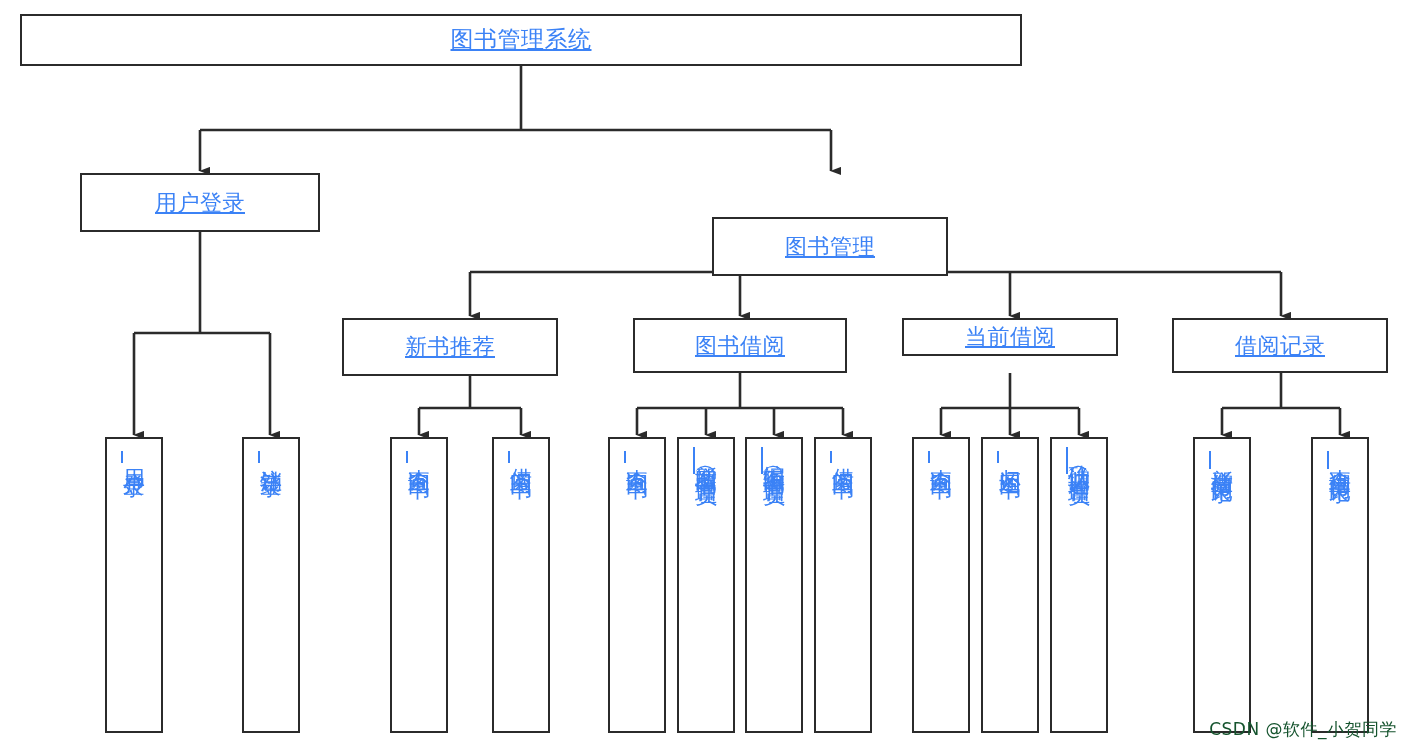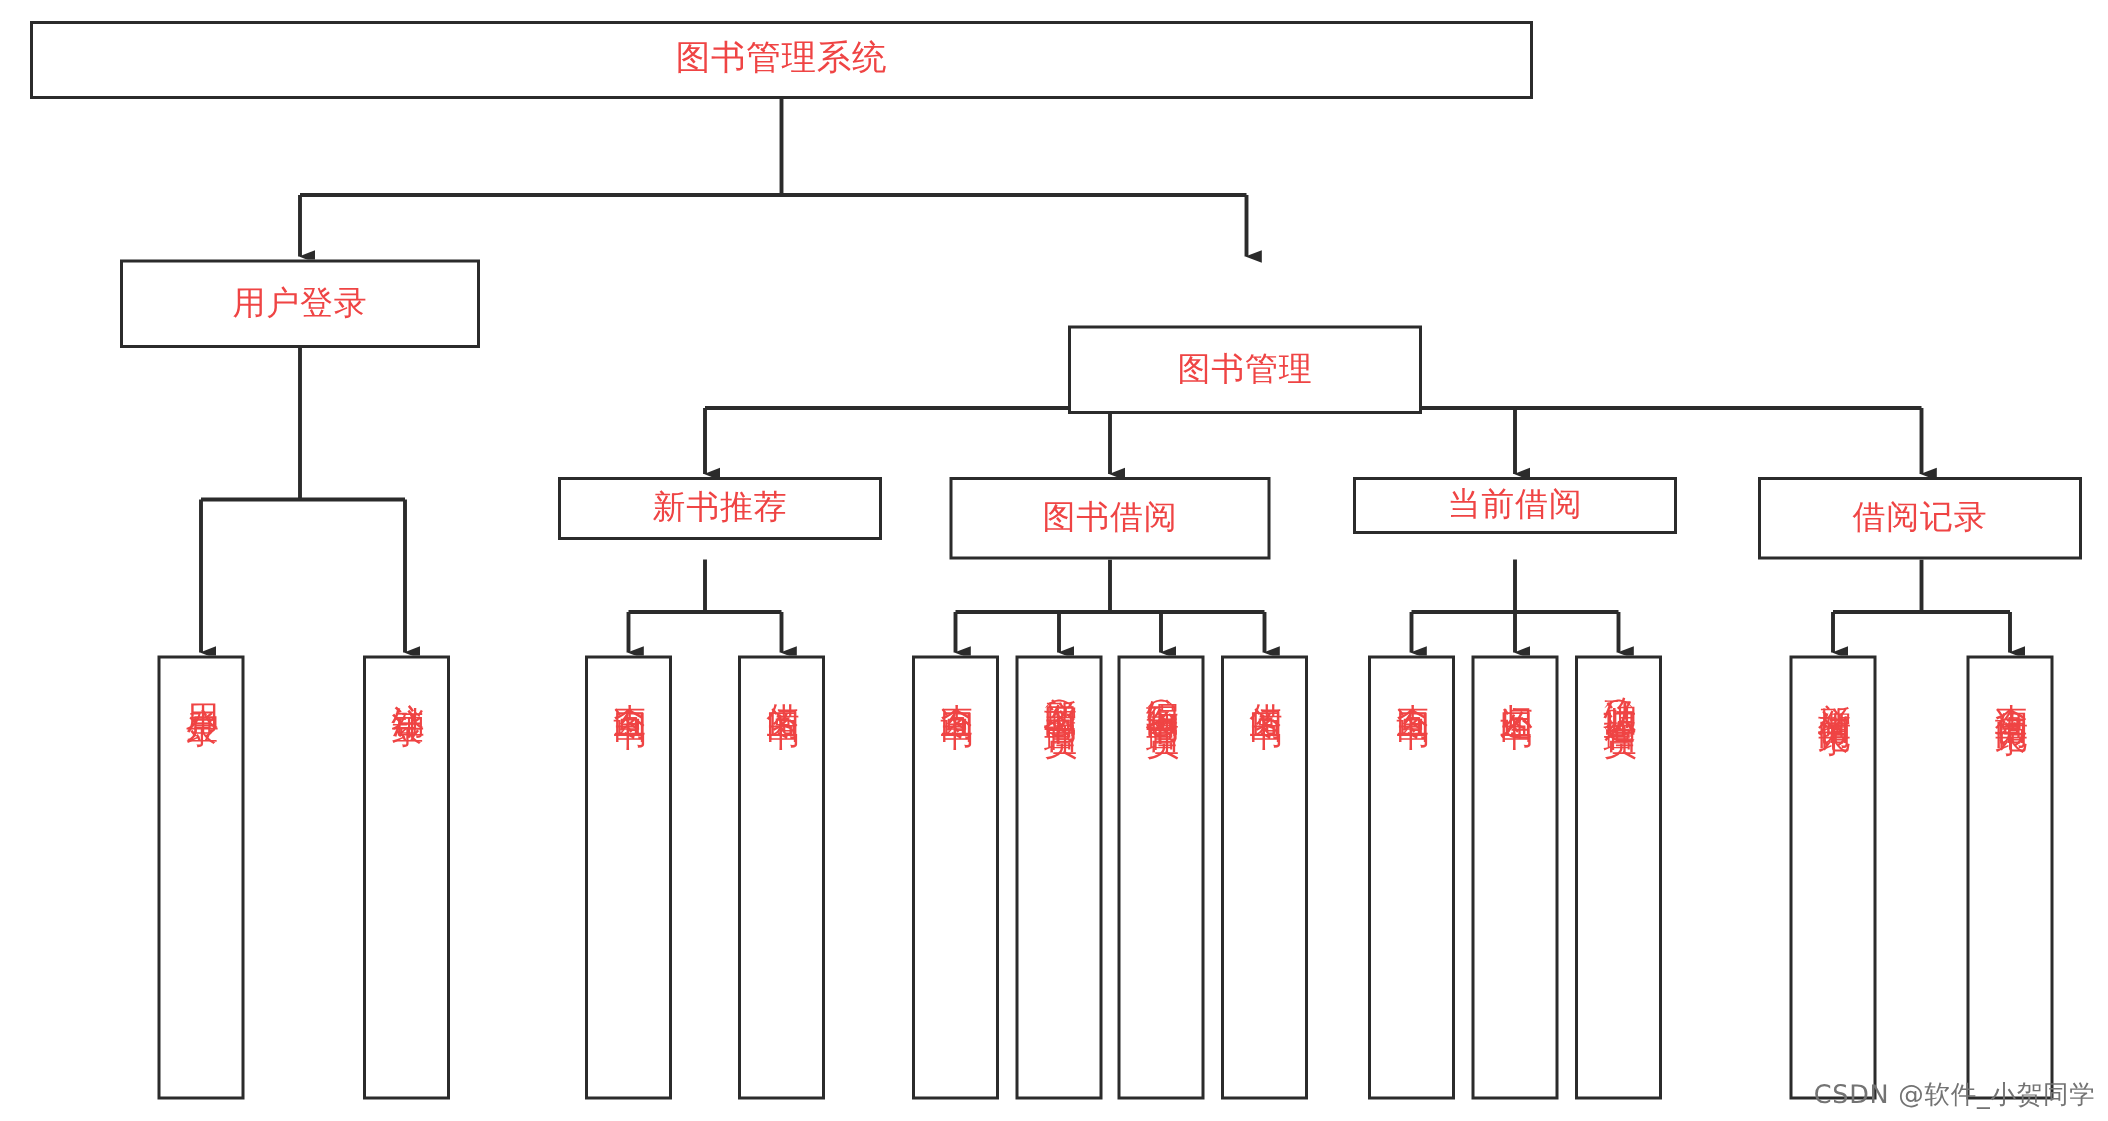--- a/index.html
+++ b/index.html
@@ -30,24 +30,25 @@
     position: absolute;
     box-sizing: border-box;
     background: #ffffff;
     border: 2.5px solid #2b2b2b;
     display: flex;
     align-items: center;
     justify-content: center;
     z-index: 2;
   }
   .node .label {
-    color: #ef4444;
+    color: #3b82f6;
     line-height: 1.18;
     letter-spacing: 0.5px;
     white-space: nowrap;
+    text-decoration: underline;
   }
   .node.horiz .label {
     font-size: 22px;
   }
   .node.root .label {
     font-size: 23px;
   }
   .node.leaf {
     align-items: flex-start;
     padding-top: 12px;
@@ -62,21 +63,21 @@
     text-align: left;
   }
   .node.leaf.tall-text {
     padding-top: 8px;
   }
   #watermark {
     position: absolute;
     right: 8px;
     bottom: 6px;
     font-size: 17px;
-    color: #737373;
+    color: #14532d;
     letter-spacing: 0.5px;
     z-index: 5;
     white-space: nowrap;
     font-family: "DejaVu Sans", "Liberation Sans", sans-serif;
   }
 </style>
 </head>
 <body>
 
 <div id="canvas">
@@ -142,21 +143,21 @@
   </div>
 
   <div class="node horiz" style="left:80px; top:173px; width:240px; height:59px;">
     <span class="label">用户登录</span>
   </div>
 
   <div class="node horiz" style="left:712px; top:173px; width:236px; height:59px;margin-top:44px;">
     <span class="label">图书管理</span>
   </div>
 
-  <div class="node horiz" style="left:372px; top:318px; width:216px; height:42px;">
+  <div class="node horiz" style="left:342px; top:318px; width:216px; height:58px;">
     <span class="label">新书推荐</span>
   </div>
 
   <div class="node horiz" style="left:633px; top:318px; width:214px; height:55px;">
     <span class="label">图书借阅</span>
   </div>
 
   <div class="node horiz" style="left:902px; top:318px; width:216px; height:38px;">
     <span class="label">当前借阅</span>
   </div>

